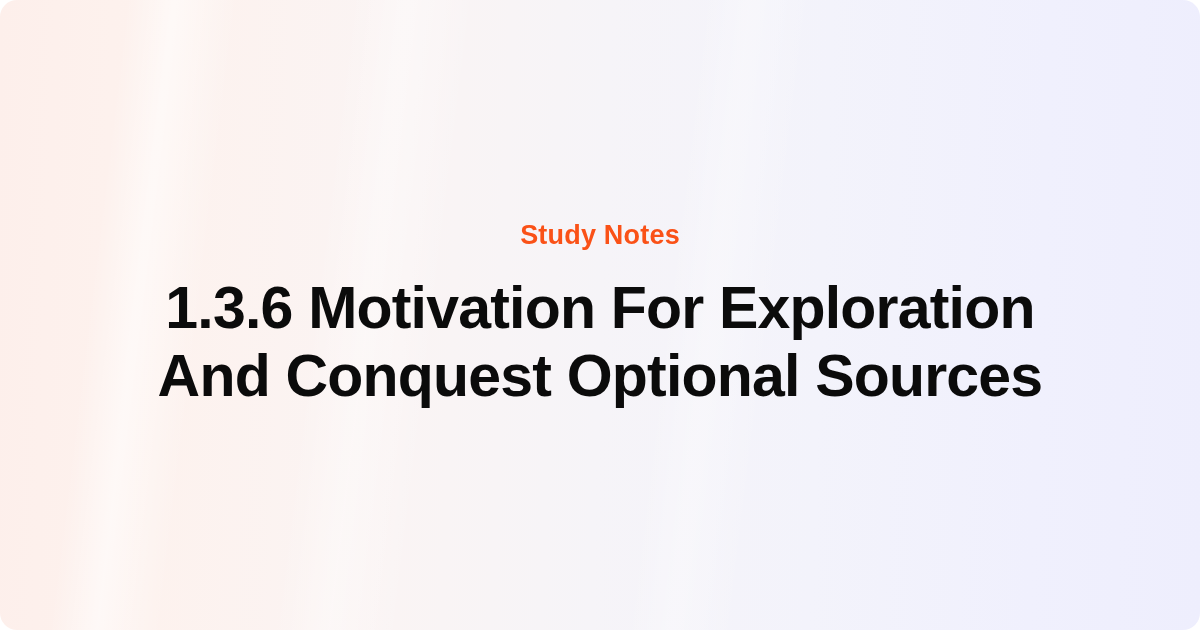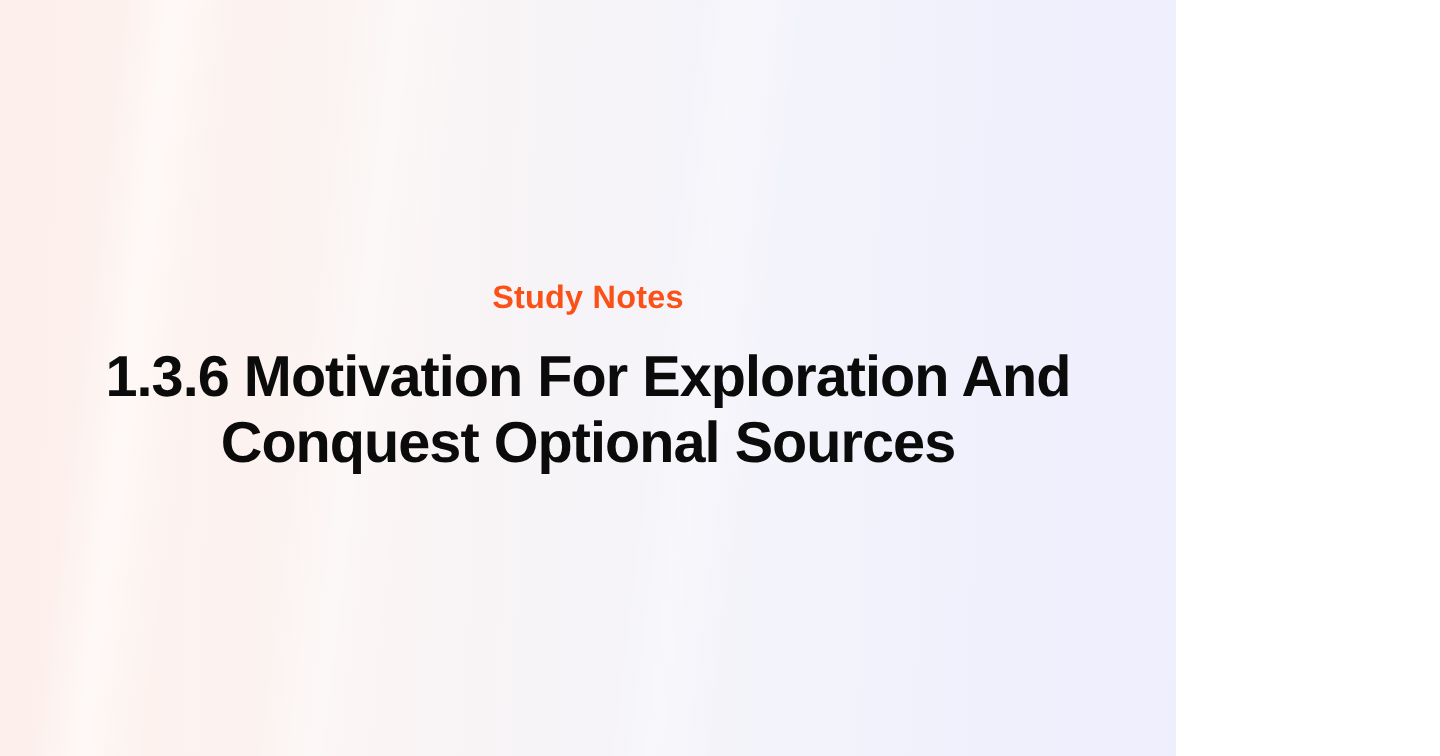--- a/index.html
+++ b/index.html
@@ -9,36 +9,37 @@
 
   body {
     width: 1200px;
     height: 630px;
     overflow: hidden;
     font-family: "Liberation Sans", sans-serif;
   }
 
   .og-card {
     position: relative;
-    width: 980px;
+    width: 1200px;
     height: 630px;
     box-sizing: border-box;
     display: flex;
     flex-direction: column;
     align-items: center;
     justify-content: center;
     background: linear-gradient(92deg,
                 #fdefeb 0%,
                 #fdf2ee 14%,
                 #faf4f4 34%,
                 #f6f4f8 50%,
                 #f3f3fb 68%,
                 #f0f0fd 86%,
                 #eeeefd 100%);
     overflow: hidden;
+    border-radius: 17px;
   }
 
   
   .og-card::before {
     content: "";
     position: absolute;
     top: -12%;
     left: -10%;
     width: 125%;
     height: 128%;
@@ -71,21 +72,21 @@
     font-size: 27px;
     font-weight: 700;
     letter-spacing: 0.2px;
     color: #fa5117;
     line-height: 1.2;
     margin: 0 0 22px 0;
   }
 
   .headline {
     font-family: "Liberation Sans", sans-serif;
-    font-size: 48px;
+    font-size: 59px;
     font-weight: 700;
     line-height: 1.16;
     letter-spacing: -0.8px;
     color: #0b0b0b;
     margin: 0;
     max-width: 1040px;
     margin-left: auto;
     margin-right: auto;
   }
 </style>

